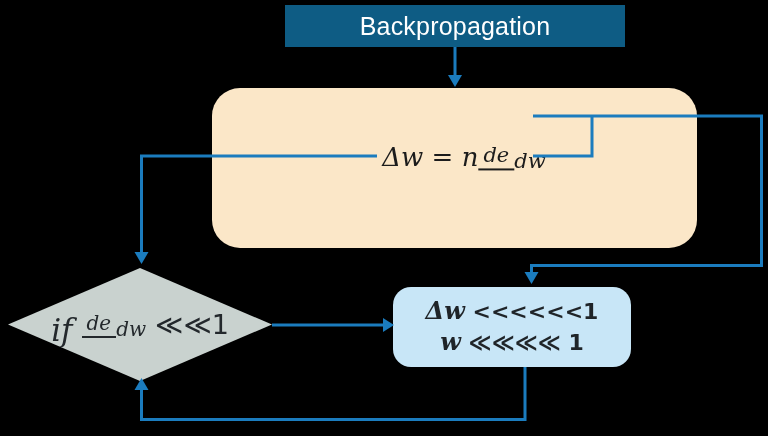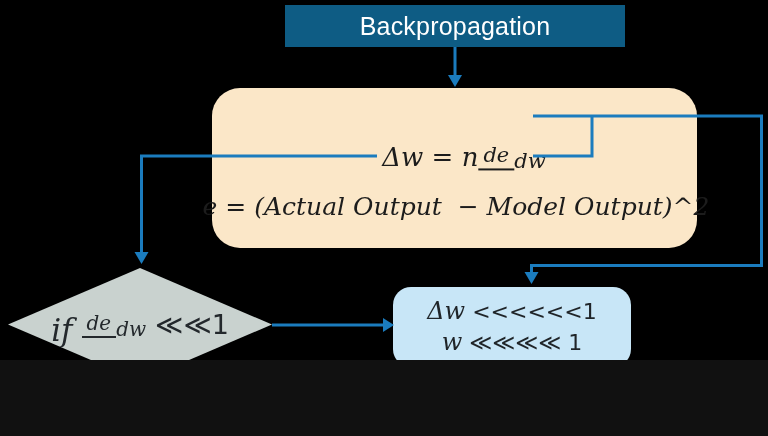--- a/index.html
+++ b/index.html
@@ -3,21 +3,21 @@
 <meta charset="utf-8">
 <style>
   :root{
     --background:#000000; --header-fill:#0E5C84; --header-text:#FFFFFF;
     --connector:#1B7CBE; --equation-box-fill:#FBE7C8; --equation-text:#1C1C1C;
     --decision-fill:#C9D2CF; --decision-text:#23282C;
     --result-fill:#C8E6F7; --result-text:#1F2428;
   }
   *{box-sizing:border-box; margin:0; padding:0;}
   body{background:#111; font-family:"Liberation Sans",sans-serif;}
-  .stage{position:relative; width:768px; height:360px; background:var(--background); overflow:hidden;text-align:center;}
+  .stage{position:relative; width:768px; height:436px; background:var(--background); overflow:hidden;text-align:center;}
 
   .header-box{
     position:absolute; left:285px; top:5px; width:340px; height:42px;
     background:var(--header-fill); display:flex; align-items:center; justify-content:center;
   }
   .header-box .title{
     color:var(--header-text); font-size:25px; letter-spacing:.2px; white-space:pre;
     font-family:"Liberation Sans",sans-serif;
   }
 
@@ -47,21 +47,21 @@
     color:var(--decision-text);
   }
   .decision-diamond .kw{font-family:"DejaVu Serif",serif; font-style:italic; font-size:31px;margin-top:10px;}
   .decision-diamond .fraction{font-size:20px; font-family:"DejaVu Serif",serif; font-style:italic;}
   .decision-diamond .cond{font-family:"DejaVu Sans",sans-serif; font-size:27px; white-space:pre;}
 
   .result-box{
     position:absolute; left:393px; top:287px; width:238px; height:80px;
     background:var(--result-fill); border-radius:18px;
     display:flex; flex-direction:column; align-items:center; justify-content:center;
-    color:var(--result-text); line-height:30px;
+    color:var(--result-text); line-height:30px;font-weight:bold;
   }
   .result-line{display:flex; align-items:baseline; white-space:pre;}
   .result-line .mvar{font-family:"DejaVu Serif",serif; font-style:italic; font-size:24px;}
   .result-line .mrel{font-family:"DejaVu Sans",sans-serif; font-size:22px;}
 
   svg.connectors{position:absolute; left:0; top:0; pointer-events:none;}
   .cs{fill:none; stroke:var(--connector); stroke-width:3;}
   .cf{fill:var(--connector); stroke:none;}
 </style>
 </head>
@@ -77,21 +77,20 @@
 
 
   <div class="math eq2">
     <span>Δw = n</span>
     <span class="fraction">
       <span class="num">de</span>
       <span class="den">dw</span>
     </span>
   </div>
 
-  <div class="math eq3">e = (Actual Output  − Model Output)^2</div>
 
   <div class="decision-diamond">
     <span class="kw">if</span>
     <span class="fraction">
       <span class="num">de</span>
       <span class="den">dw</span>
     </span>
     <span class="cond">≪≪1</span>
   </div>
 

